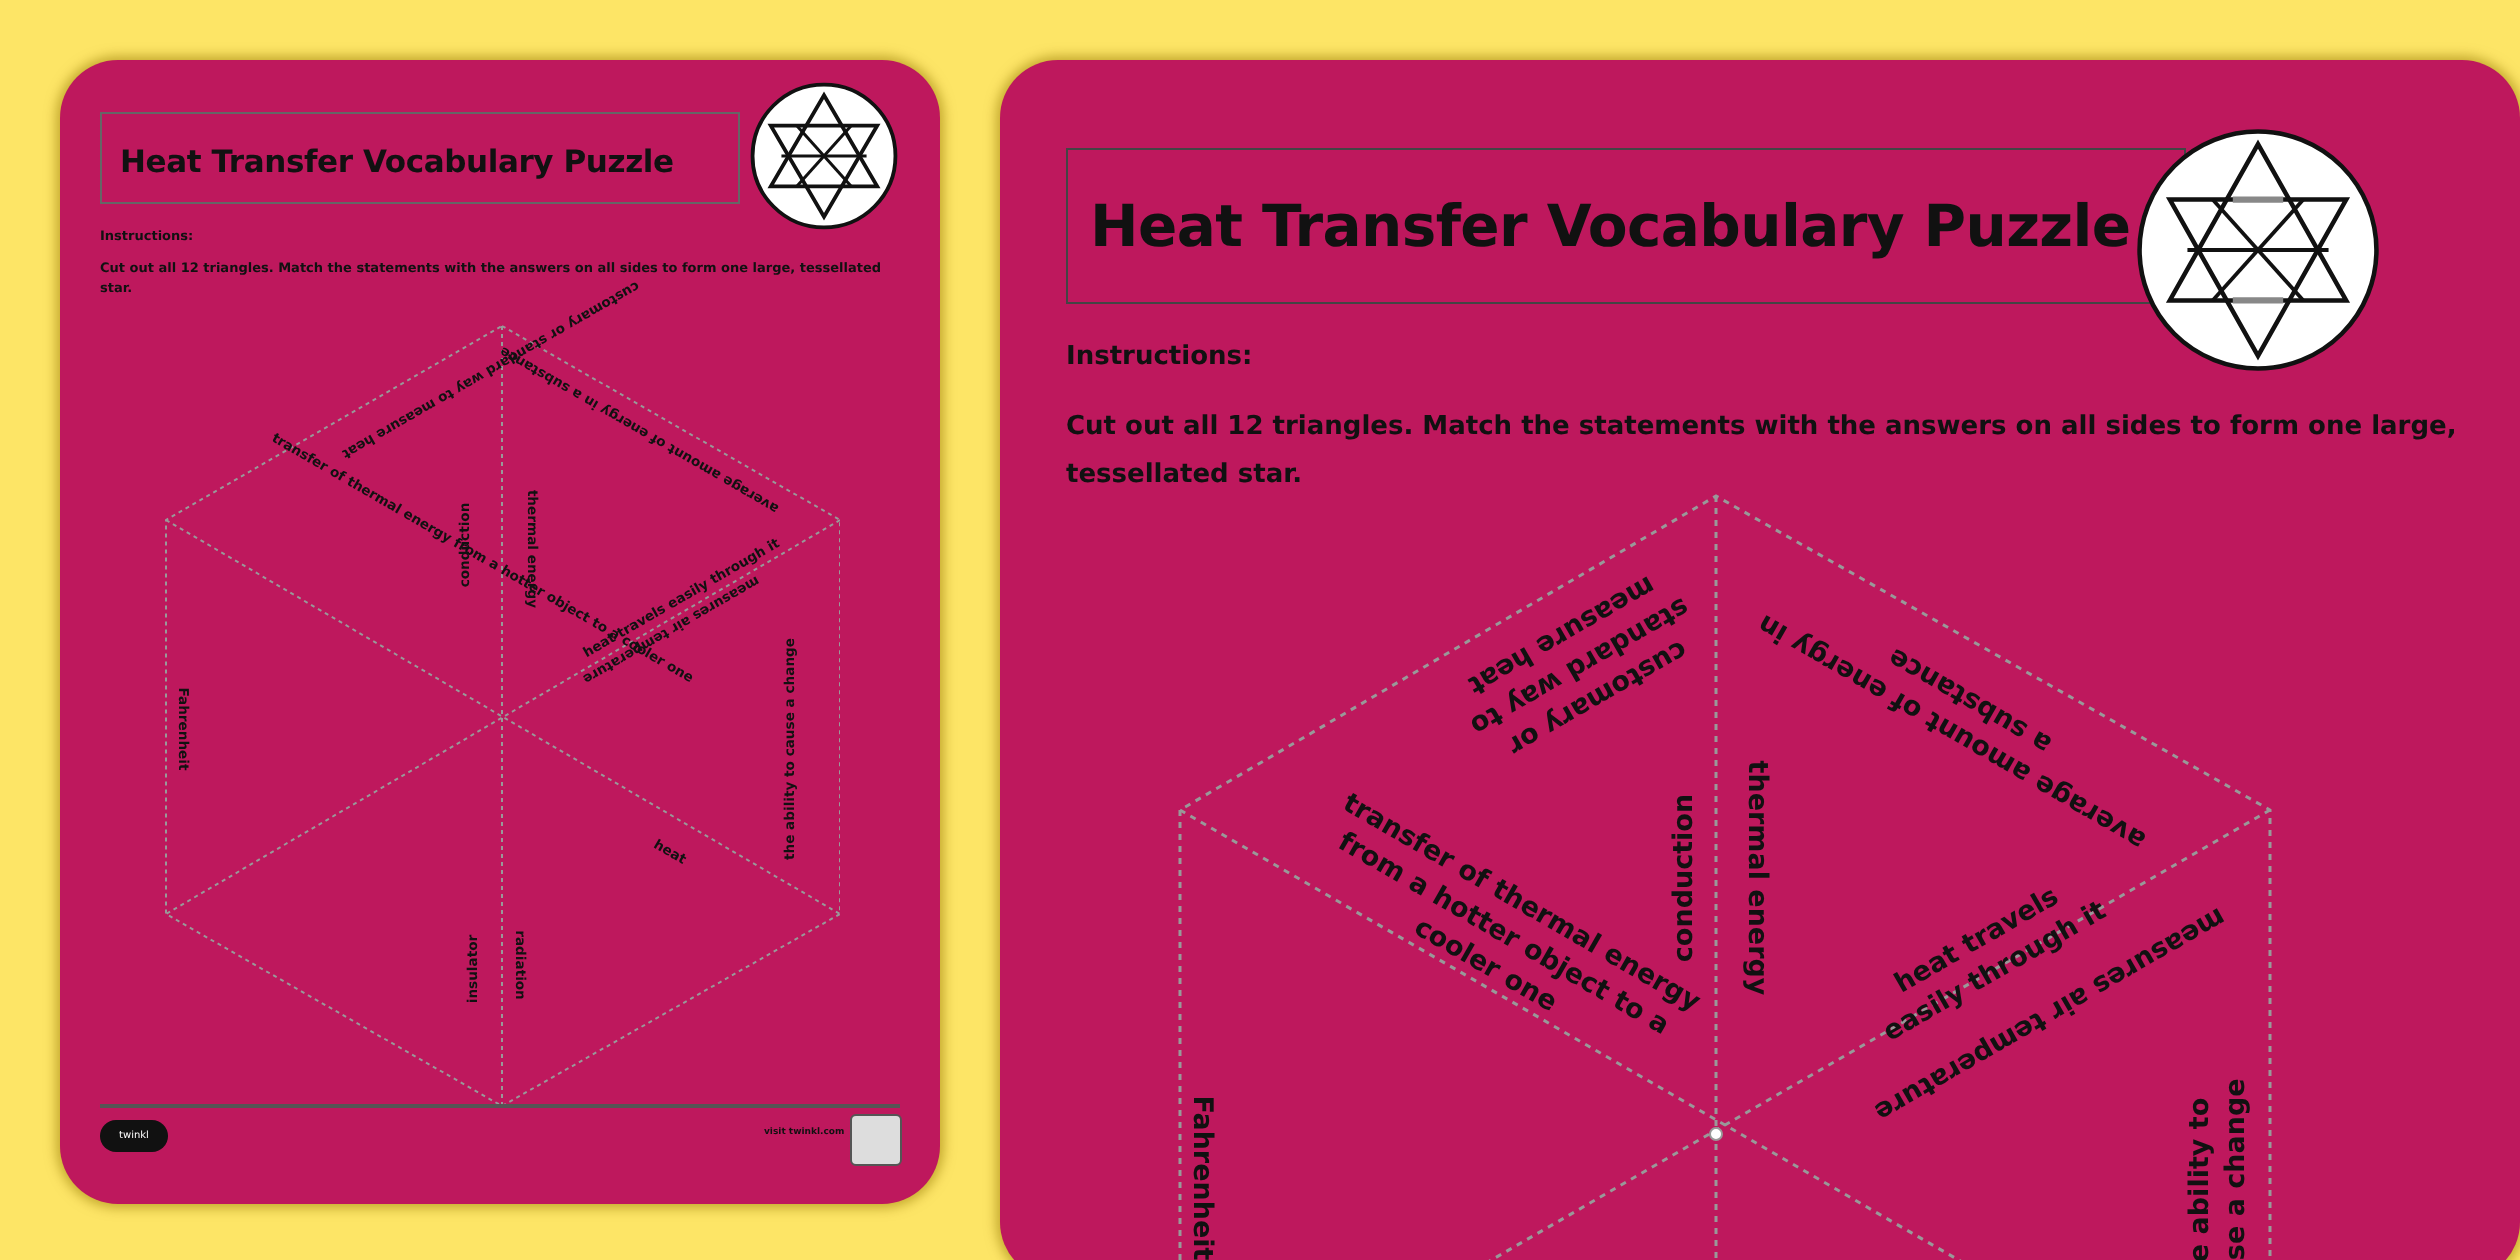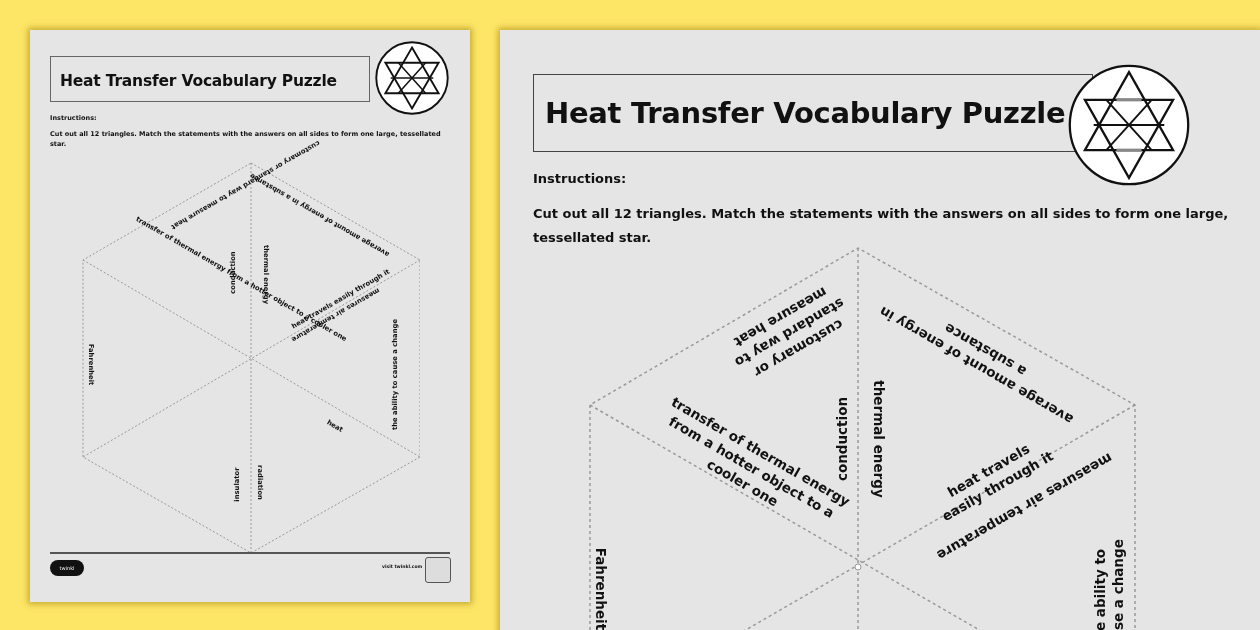--- a/index.html
+++ b/index.html
@@ -3,22 +3,23 @@
 <meta charset="utf-8">
 <style>
   html, body { margin:0; padding:0; }
   body {
     width:1260px; height:630px; overflow:hidden; position:relative;
     background:#fde566;
     font-family:"DejaVu Sans", sans-serif;
     color:#111;
   }
   .page {
-    position:absolute; background:#e5e5e5;
+    position:absolute; background:#be185d;
     box-shadow: 0 0 6px 2px rgba(150,120,0,0.55);
+    border-radius: 29px;
   }
   #page-left { left:30px; top:30px; width:440px; height:572px; }
   #page-right { left:500px; top:30px; width:760px; height:610px; }
 
   
   .title-box-l {
     position:absolute; left:20px; top:26px; width:320px; height:46px;
     border:1.5px solid #666; box-sizing:border-box;
   }
   .title-l {

